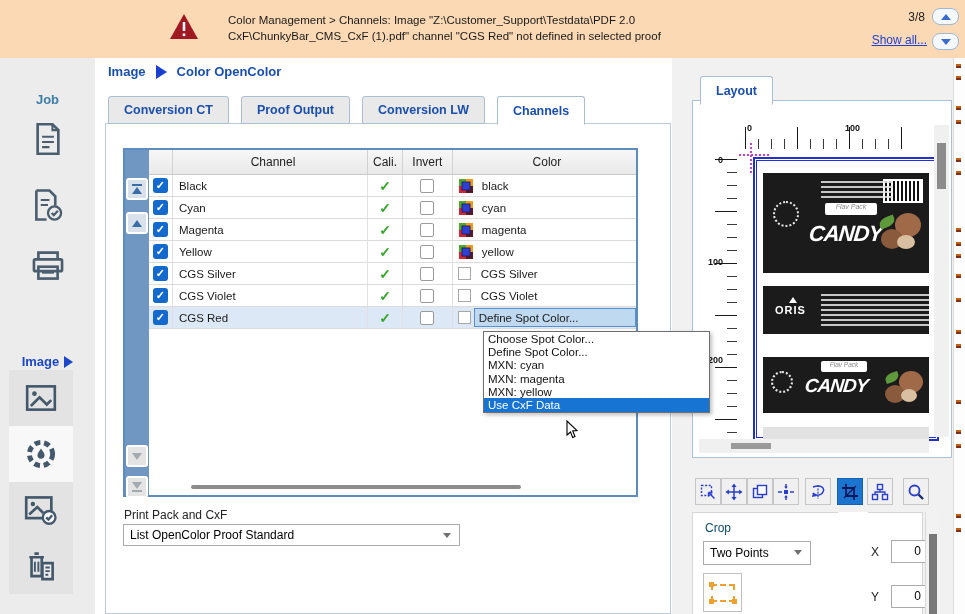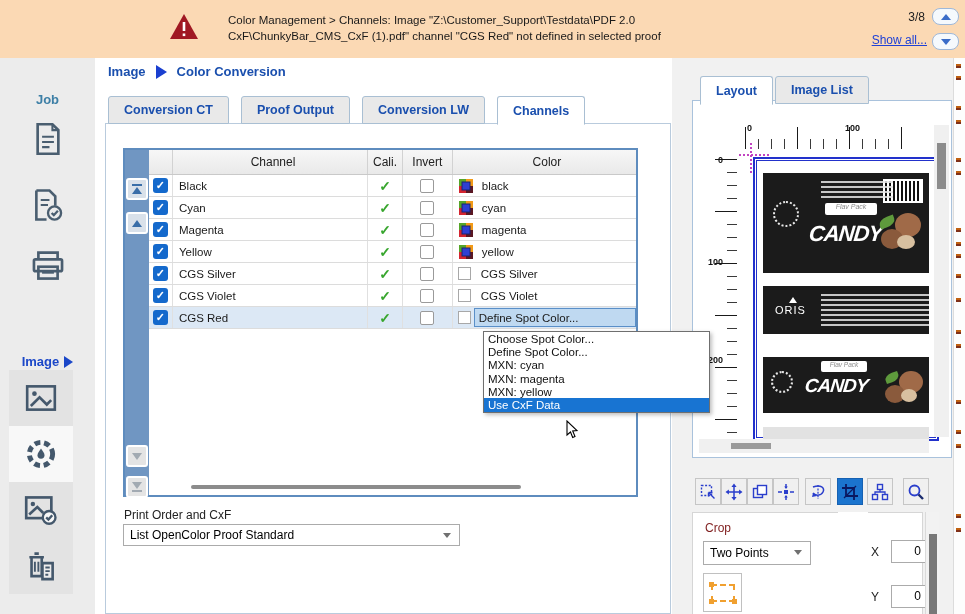--- a/index.html
+++ b/index.html
@@ -104,37 +104,37 @@
   .blk { position:absolute; left:8px; right:8px; background:#1b1b1b; overflow:hidden; }
   .candy { position:absolute; color:#fff; font-weight:bold; font-style:italic; letter-spacing:-1px; transform:skewX(-6deg); }
   .flav { position:absolute; background:#fff; border-radius:2px; color:#8a8a8a; font-style:italic; text-align:center; }
   .seal { position:absolute; border:2px dotted #e8e8e8; border-radius:50%; }
   .barcode { position:absolute; background:repeating-linear-gradient(to right,#111 0 2px,#fff 2px 4px); border:2px solid #fff; }
   .nut1 { position:absolute; border-radius:50%; background:#8A5A3C; }
   .nut2 { position:absolute; border-radius:50%; background:#A06A48; }
   .nut3 { position:absolute; border-radius:50%; background:#D8C0A0; }
   .leaf { position:absolute; background:#5E9A3C; border-radius:60% 0 60% 0; transform:rotate(-20deg); }
   .textlines { position:absolute; background:repeating-linear-gradient(to bottom,#e6e6e6 0 2px,transparent 2px 5px); opacity:.85; }
-  .oris { position:absolute; color:#fff; font-weight:normal; font-size:11px; letter-spacing:1px; }
+  .oris { position:absolute; color:#fff; font-weight:bold; font-size:11px; letter-spacing:1px; }
   .oris::before { content:''; position:absolute; left:14px; top:-7px; width:0; height:0;
     border-left:4px solid transparent; border-right:4px solid transparent; border-bottom:6px solid #fff; }
   .blk-gray { position:absolute; left:8px; right:8px; background:#E2E2E2; }
   .pv-vscroll { position:absolute; right:2px; top:24px; width:15px; height:312px; background:#F0F0F0; }
   .pv-vthumb { position:absolute; left:3px; top:18px; width:9px; height:46px; background:#8C8C8C; }
   .pv-hscroll { position:absolute; left:6px; right:22px; bottom:4px; height:14px; background:#F0F0F0; }
   .pv-hthumb { position:absolute; left:32px; top:4px; width:40px; height:6px; background:#9A9A9A; }
 
   
   .rtoolbar { position:absolute; left:695px; top:478px; display:flex; align-items:flex-start; z-index:2; }
   .tbtn { width:26px; height:27px; background:#F0F0F0; border:1px solid #C6C6C6; display:flex; align-items:center; justify-content:center; cursor:pointer; }
   .tbtn.active { background:#1B74CE; border-color:#1661B2; }
   .sp6 { width:6px; } .sp4 { width:4px; } .sp10 { width:10px; }
   .crop-box { position:absolute; left:692px; top:512px; width:231px; height:102px; background:#fff; border:1px solid #D6D6D6; border-bottom:none; }
   .crop-notch { position:absolute; left:145px; top:-1px; width:30px; height:1px; background:#fff; }
-  .crop-title { position:absolute; left:12px; top:8px; font-size:12px; color:#7f1d1d; }
+  .crop-title { position:absolute; left:12px; top:8px; font-size:12px; color:#0c4a6e; }
   .crop-select { position:absolute; left:10px; top:28px; width:108px; height:24px; background:#fff; border:1px solid #ABABAB;
     font-size:12px; display:flex; align-items:center; padding-left:6px; cursor:pointer; }
   .crop-preset { position:absolute; left:10px; top:60px; width:39px; height:39px; background:#fff; border:1px solid #C0C0C0; cursor:pointer;
     display:flex; align-items:center; justify-content:center; }
   .preset-glyph { width:24px; height:18px; border:2px dashed #F0A030; position:relative; }
   .preset-glyph i { position:absolute; width:5px; height:5px; background:#F0A030; }
   .xy-label { position:absolute; font-size:12px; color:#222; }
   .xy-input { position:absolute; width:36px; height:23px; background:#fff; border:1px solid #ABABAB;
     font-size:12px; text-align:right; padding-right:5px; line-height:21px; }
   .r-vscroll { position:absolute; left:925px; top:512px; width:14px; height:102px; background:#F2F2F2; border-left:1px solid #DADADA; }
@@ -226,21 +226,21 @@
           <path d="M6.8 8 V15 M9.2 8 V15" stroke-width="1.3"></path>
           <path d="M12 9 H19 V20 H12 Z" fill="#ECECEC"></path>
           <path d="M14 12 H17 M14 14.5 H17 M14 17 H16" stroke-width="1.3"></path>
         </svg>
     </div>
   </div>
 
   <div class="crumb">
     <span>Image</span>
     <span class="arr"></span>
-    <span>Color Conversion</span>
+    <span>Color OpenColor</span>
   </div>
 
   <div class="tabs" id="main-tabs">
       <div class="tab">Conversion CT</div>
       <div class="tab">Proof Output</div>
       <div class="tab">Conversion LW</div>
       <div class="tab active">Channels</div>
     </div>
   <div class="content-box"></div>
 
@@ -419,30 +419,29 @@
       <div class="mi">MXN: yellow</div>
       <div class="mi hl">Use CxF Data</div>
     </div>
 
   <div class="cursor">
     <svg width="16" height="20">
         <path d="M1 1 L1 15 L4.5 12 L6.7 17.5 L9 16.5 L6.7 11 L11 10.5 Z" fill="#fff" stroke="#000" stroke-width="1.1"></path>
       </svg>
   </div>
 
-  <div class="po-label">Print Order and CxF</div>
+  <div class="po-label">Print Pack and CxF</div>
   <div class="po-select">
     <span>List OpenColor Proof Standard</span>
       <span class="sel-chev"></span>
   </div>
 
   <div class="right-bg"></div>
   <div class="rtabs" id="right-tabs">
       <div class="tab active">Layout</div>
-      <div class="tab">Image List</div>
     </div>
 
   <div class="preview-box">
     <div class="hruler">
       <div class="minor"></div>
         <div class="major"></div>
       <span class="lbl" style="left:10px">0</span>
       <span class="lbl" style="left:108px">100</span>
     </div>
     <div class="vruler">

